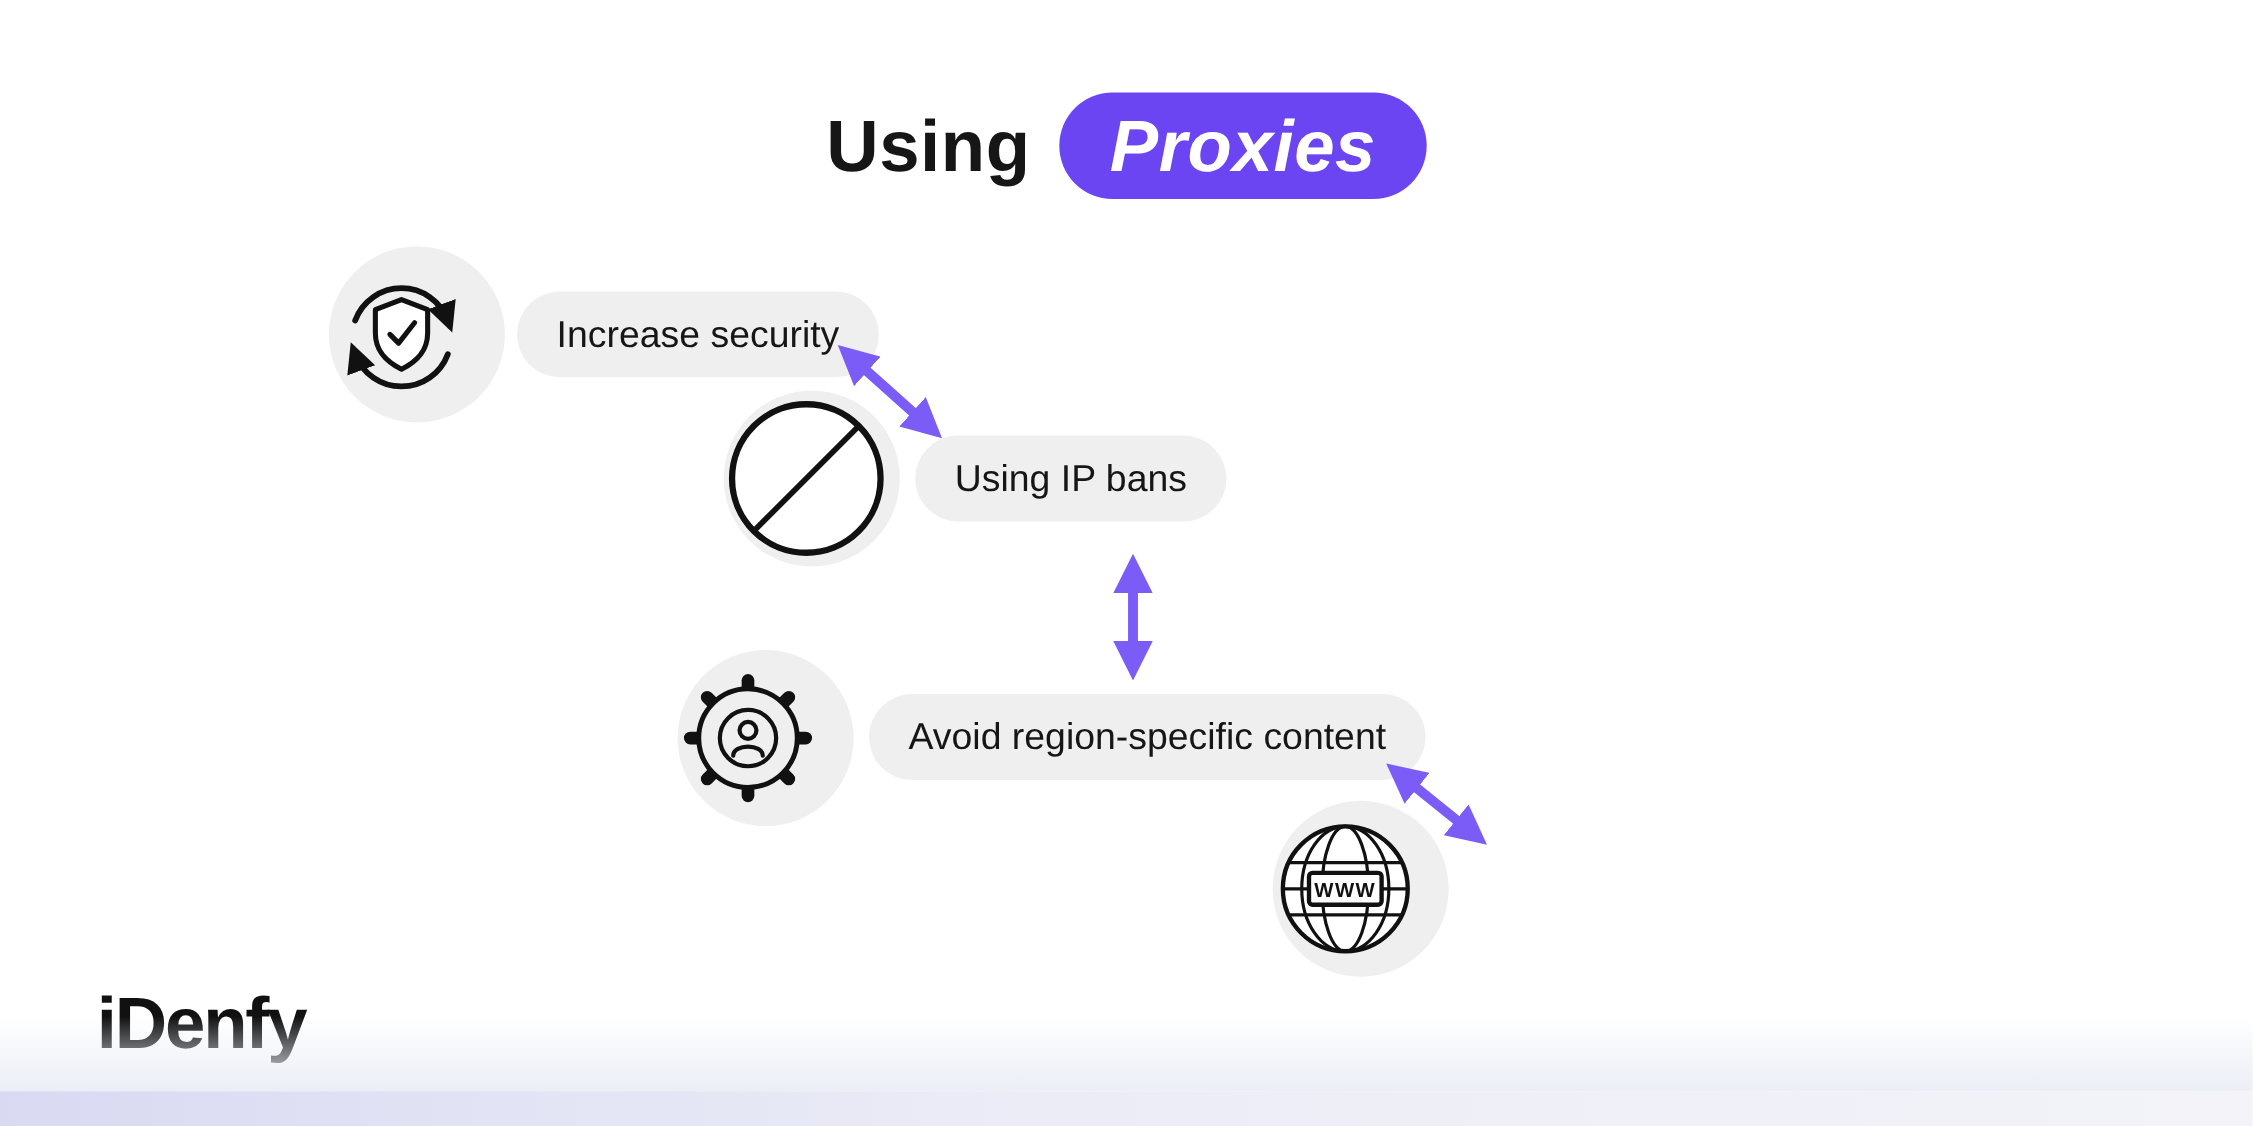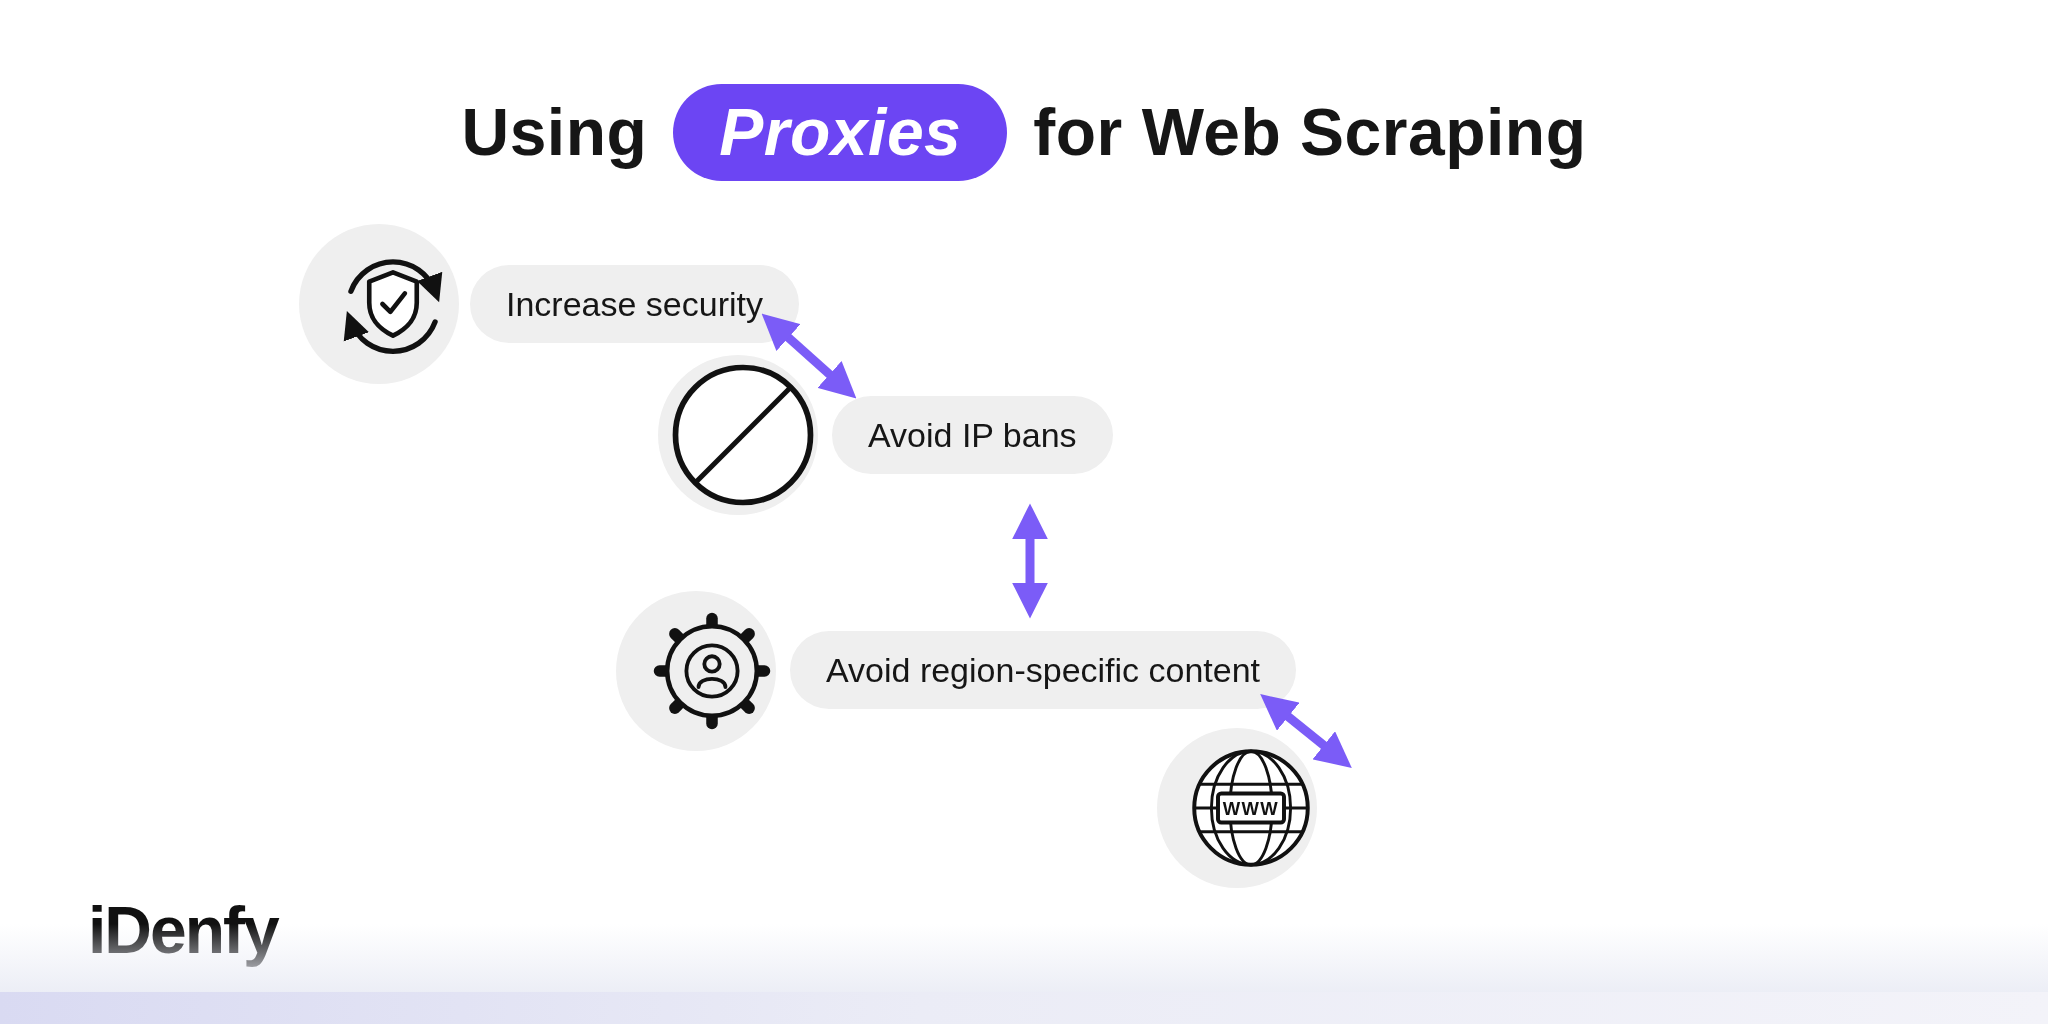--- a/index.html
+++ b/index.html
@@ -21,21 +21,21 @@
     position:absolute;top:84px;left:0;right:0;
     display:flex;justify-content:center;align-items:center;gap:26px;
     font-size:66px;font-weight:800;letter-spacing:0.5px;color:var(--ink);
   }
   .title .hl-pill{
     background:var(--accent);color:var(--on-accent);
     padding:12px 46px;border-radius:70px;line-height:1.1;font-style:italic;
   }
   .icon-circle{
     position:absolute;width:160px;height:160px;border-radius:50%;
-    background:var(--pill);display:flex;align-items:center;justify-content:flex-end;
+    background:var(--pill);display:flex;align-items:center;justify-content:flex-start;
   }
   .label-pill{
     position:absolute;height:78px;display:flex;align-items:center;
     padding:0 36px;background:var(--pill);border-radius:44px;
     font-size:34px;font-weight:400;color:var(--ink);white-space:nowrap;
   }
   .arrow{position:absolute;overflow:visible;}
   .arrow line{stroke:var(--arrow);stroke-width:9;stroke-linecap:butt;}
   .head-purple{fill:var(--arrow);}
   .logo{
@@ -66,21 +66,20 @@
       </marker>
       <marker id="ah-black" markerWidth="5.5" markerHeight="5.5" refX="3" refY="2.75" orient="auto">
         <path d="M0,0.2 L5.2,2.75 L0,5.3 Z" fill="#111"></path>
       </marker>
     </defs>
   </svg>
 
   <div class="title">
     <span>Using</span>
     <span class="hl-pill">Proxies</span>
-    <span>for Web Scraping</span>
   </div>
 
   <div class="icon-circle" style="left:299px;top:224px">
     <svg viewBox="0 0 100 100" width="132" height="132">
       <path d="M 18.1 40.4 A 34 34 0 0 1 81.9 40.4" fill="none" stroke="#111" stroke-width="4" stroke-linecap="round" marker-end="url(#ah-black)"></path>
       <path d="M 81.9 63.6 A 34 34 0 0 1 18.1 63.6" fill="none" stroke="#111" stroke-width="4" stroke-linecap="round" marker-end="url(#ah-black)"></path>
       <path d="M50 26 L68 33 V49 C68 62 60 69 50 74 C40 69 32 62 32 49 V33 Z" fill="#fff" stroke="#111" stroke-width="3.5" stroke-linejoin="round"></path>
       <path d="M42 50 L48 56 L59 42" fill="none" stroke="#111" stroke-width="3.5" stroke-linecap="round" stroke-linejoin="round"></path>
     </svg>
   </div>
@@ -89,21 +88,21 @@
   <svg class="arrow" style="left:755px;top:306px" width="110" height="100">
     <line x1="16" y1="16" x2="92" y2="84" marker-start="url(#ah-purple-s)" marker-end="url(#ah-purple)"></line>
   </svg>
 
   <div class="icon-circle" style="left:658px;top:355px">
     <svg viewBox="0 0 100 100" width="150" height="150">
       <circle cx="50" cy="50" r="45" fill="#fff" stroke="#111" stroke-width="3.8"></circle>
       <line x1="18.2" y1="81.8" x2="81.8" y2="18.2" stroke="#111" stroke-width="3.4"></line>
     </svg>
   </div>
-  <div class="label-pill" style="left:832px;top:396px">Avoid IP bans</div>
+  <div class="label-pill" style="left:832px;top:396px">Using IP bans</div>
 
   <svg class="arrow" style="left:1006px;top:500px" width="48" height="122">
     <line x1="24" y1="16" x2="24" y2="106" marker-start="url(#ah-purple-s)" marker-end="url(#ah-purple)"></line>
   </svg>
 
   <div class="icon-circle" style="left:616px;top:591px">
     <svg viewBox="0 0 100 100" width="128" height="128">
       <g stroke="#111" stroke-width="9" stroke-linecap="round">
         <line x1="84" y1="50" x2="91" y2="50"></line>
         <line x1="74" y1="74" x2="79" y2="79"></line>

